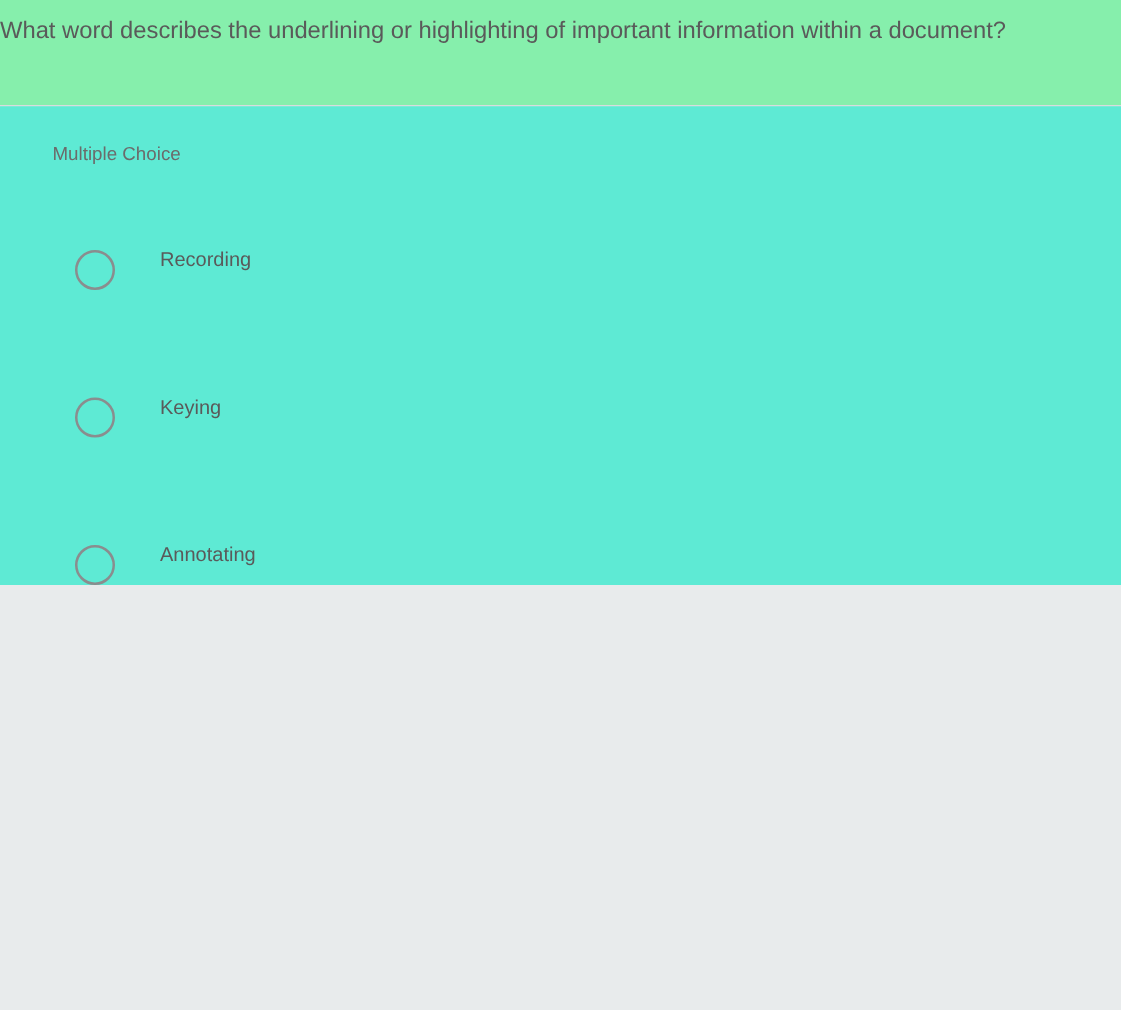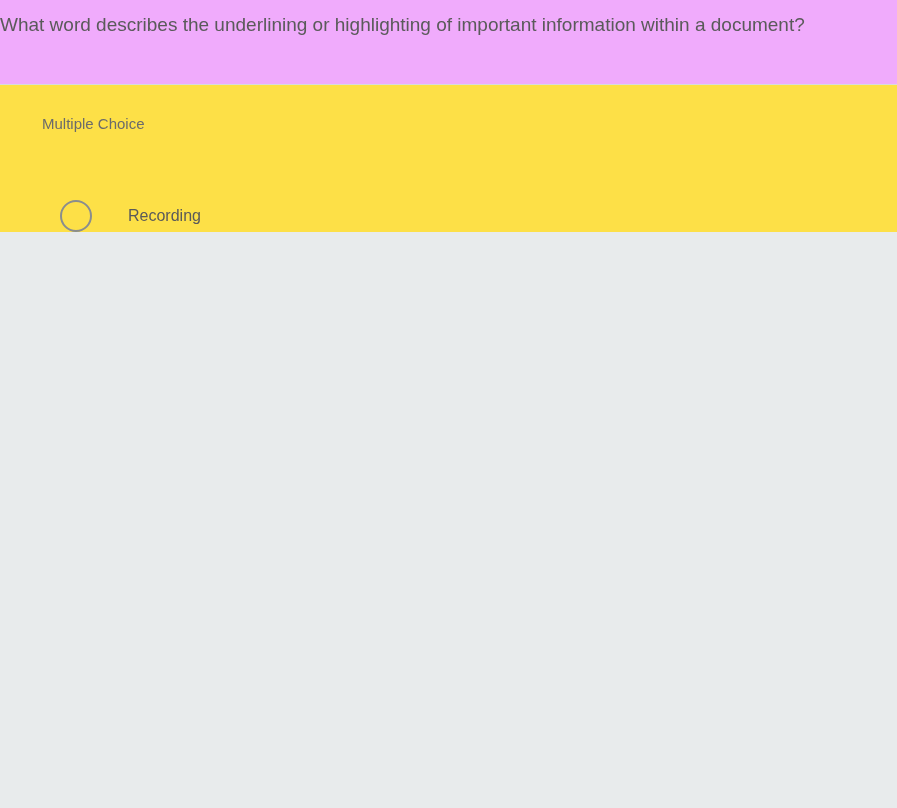--- a/index.html
+++ b/index.html
@@ -12,36 +12,35 @@
       background: #e8ebec;
       width: 897px;
       height: 808px;
       overflow: hidden;
     }
     .question-header {
       padding: 14px 0 48px 0;
       color: #5a5a5a;
       font-size: 19px;
       font-weight: 400;
-      background: #f0abfc;
+      background: #86efac;
       border-bottom: 1px solid #d8dcdd;
     }
     .choices-section {
       padding: 30px 0 0 42px;
-      background: #fde047;
+      background: #5eead4;
     }
     .section-label {
       color: #6b6b6b;
       font-size: 15px;
       font-weight: 400;
       margin-bottom: 68px;
     }
     .option-row {
       display: flex;
-      align-items: center;
       margin-bottom: 86px;
       padding-left: 18px;
     }
     .radio-circle {
       width: 32px;
       height: 32px;
       border: 2px solid #8a8d8e;
       border-radius: 50%;
       background: transparent;
       flex-shrink: 0;
@@ -61,15 +60,23 @@
 
 <div class="choices-section">
   <div class="section-label">Multiple Choice</div>
 
   <div class="option-row">
     <div class="radio-circle"></div>
     <span class="option-text">Recording</span>
   </div>
 
 
+  <div class="option-row">
+    <div class="radio-circle"></div>
+    <span class="option-text">Keying</span>
+  </div>
 
+  <div class="option-row">
+    <div class="radio-circle"></div>
+    <span class="option-text">Annotating</span>
+  </div>
 
 </div>
 
 </body></html>

